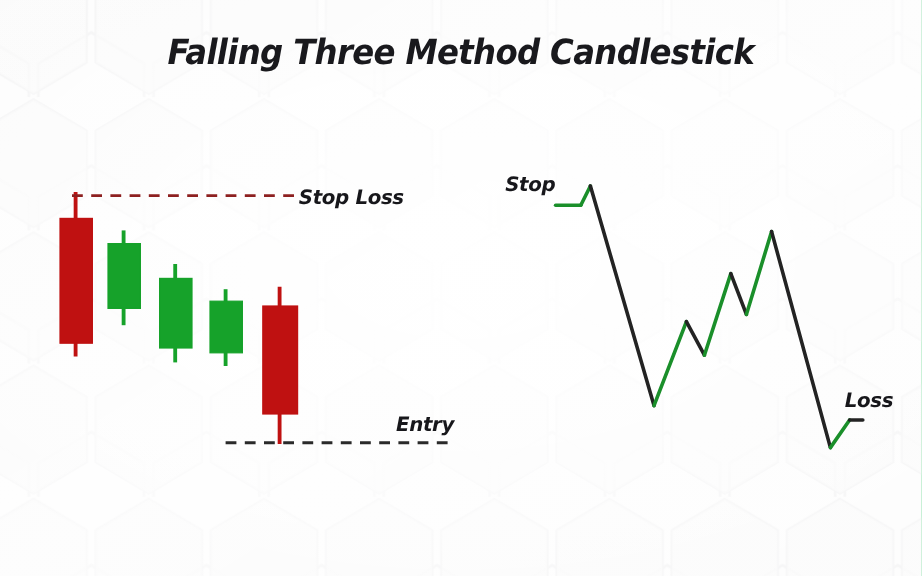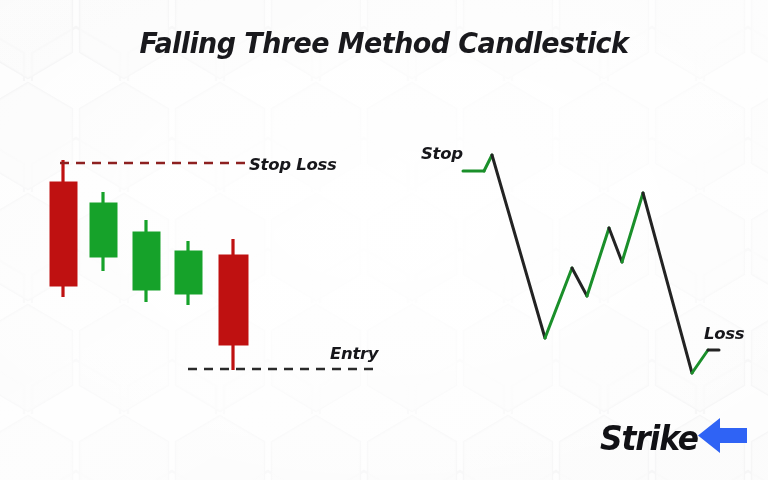--- a/index.html
+++ b/index.html
@@ -169,20 +169,14 @@
         <line x1="692" y1="373" x2="708" y2="350" stroke="#1a8f2a" stroke-width="3" stroke-linecap="round" stroke-linejoin="round"></line>
         <line x1="708" y1="350" x2="719" y2="350" stroke="#232323" stroke-width="3" stroke-linecap="round" stroke-linejoin="round"></line>
       </g>
   </svg>
 
   <div class="lbl" id="label-stop-loss">Stop Loss</div>
   <div class="lbl" id="label-entry">Entry</div>
   <div class="lbl" id="label-open">Stop</div>
   <div class="lbl" id="label-close">Loss</div>
 
-  <div id="logo">
-    <svg id="logo-arrow" width="58" height="36" viewBox="0 0 58 36">
-      <path d="M30 0 L8 17.5 L30 35 L30 25 L57 25 L57 10 L30 10 Z" fill="#2f63f5"></path>
-    </svg>
-    <div id="logo-text">Strike</div>
-  </div>
 
 </div>
 
 </body></html>

